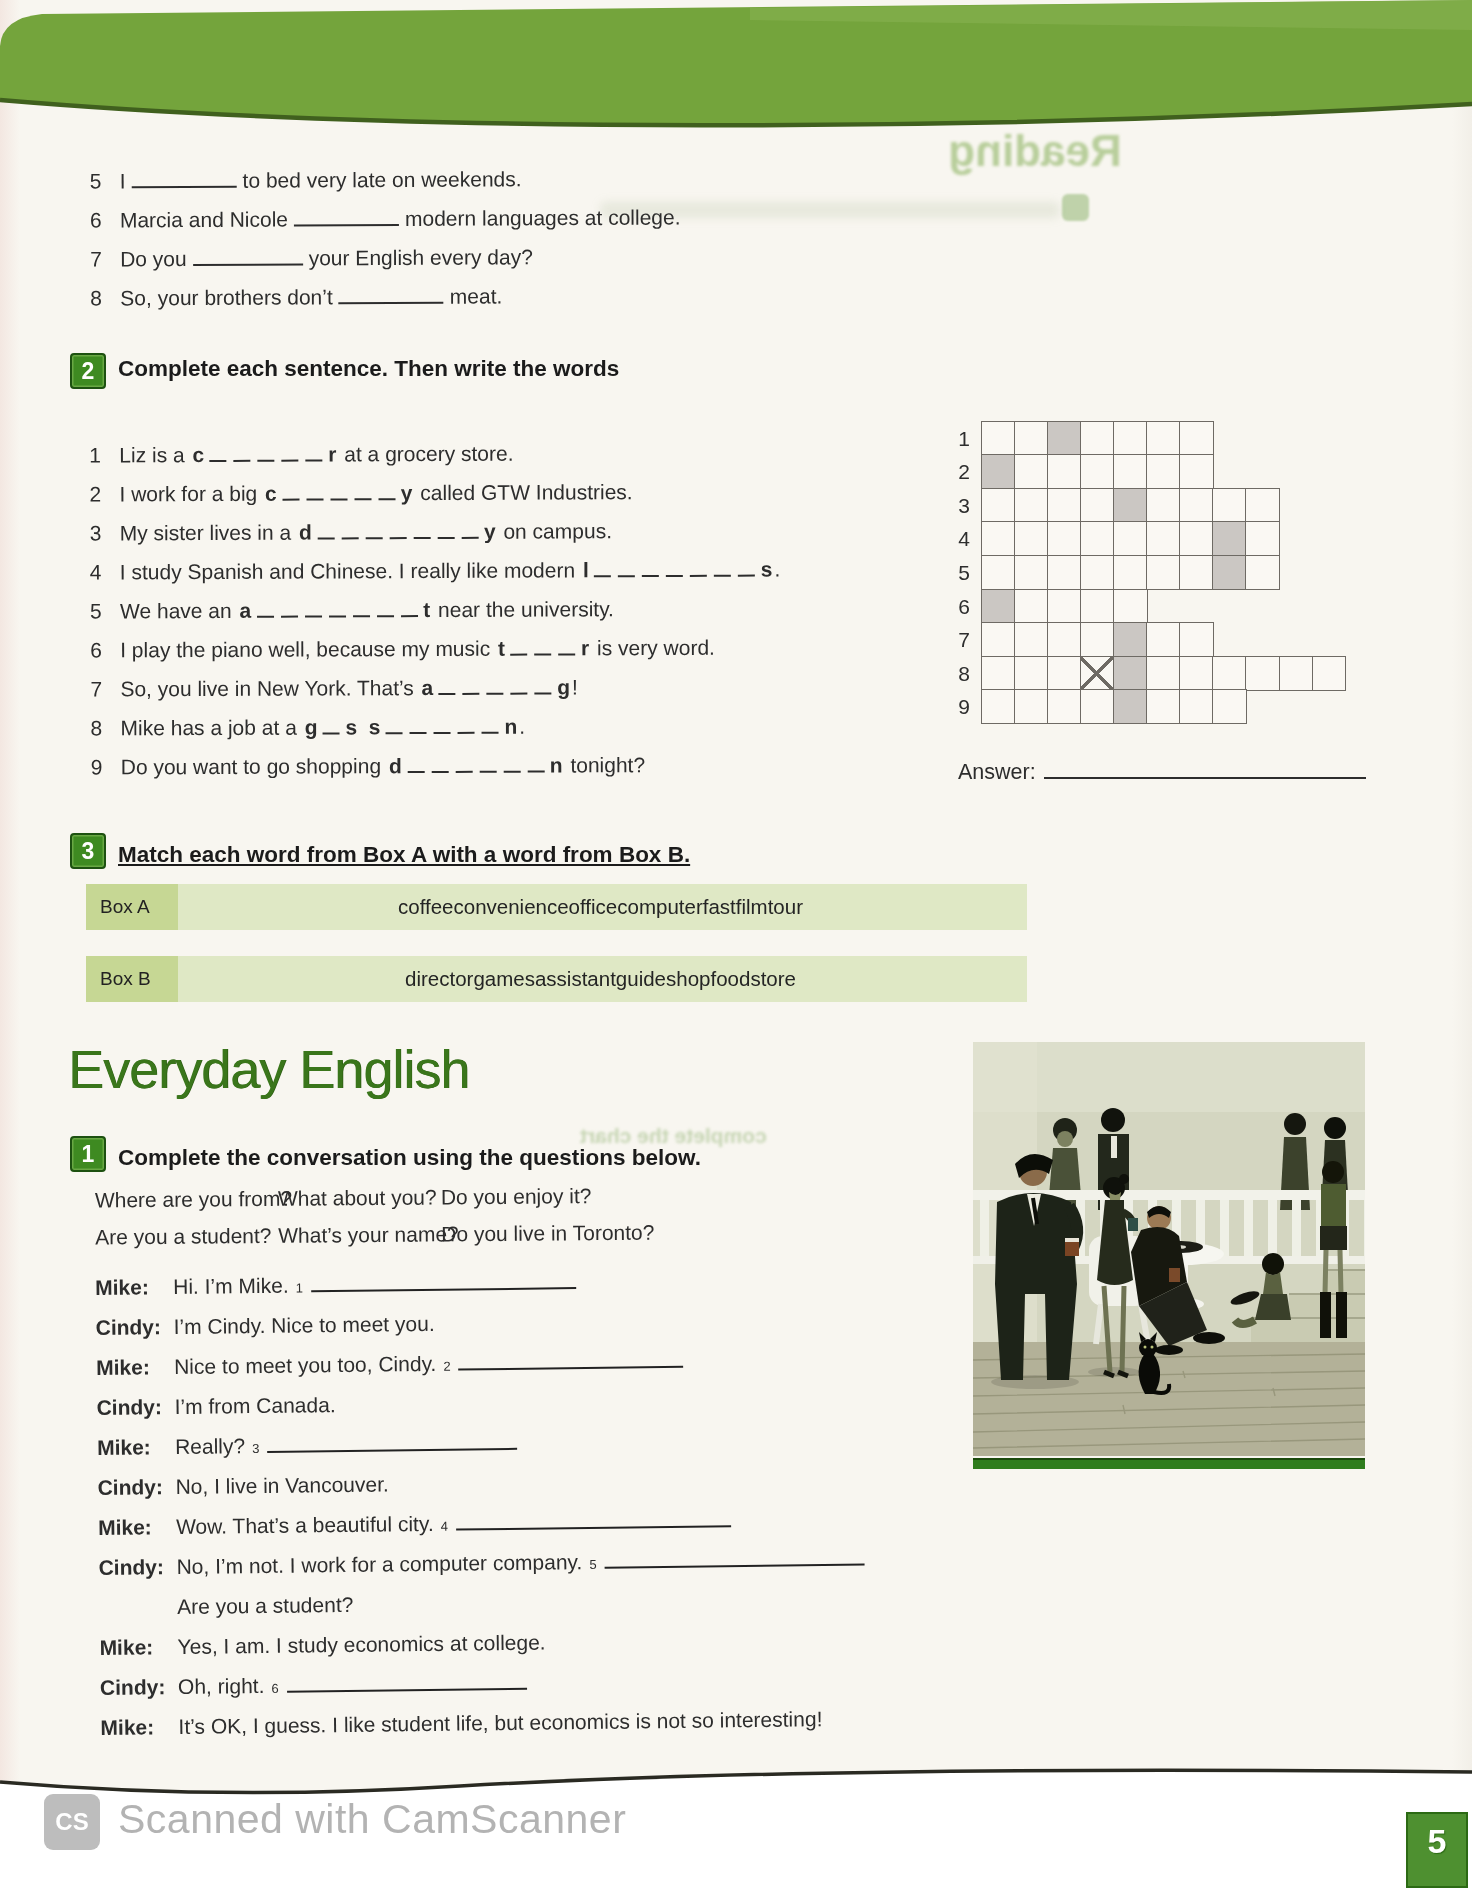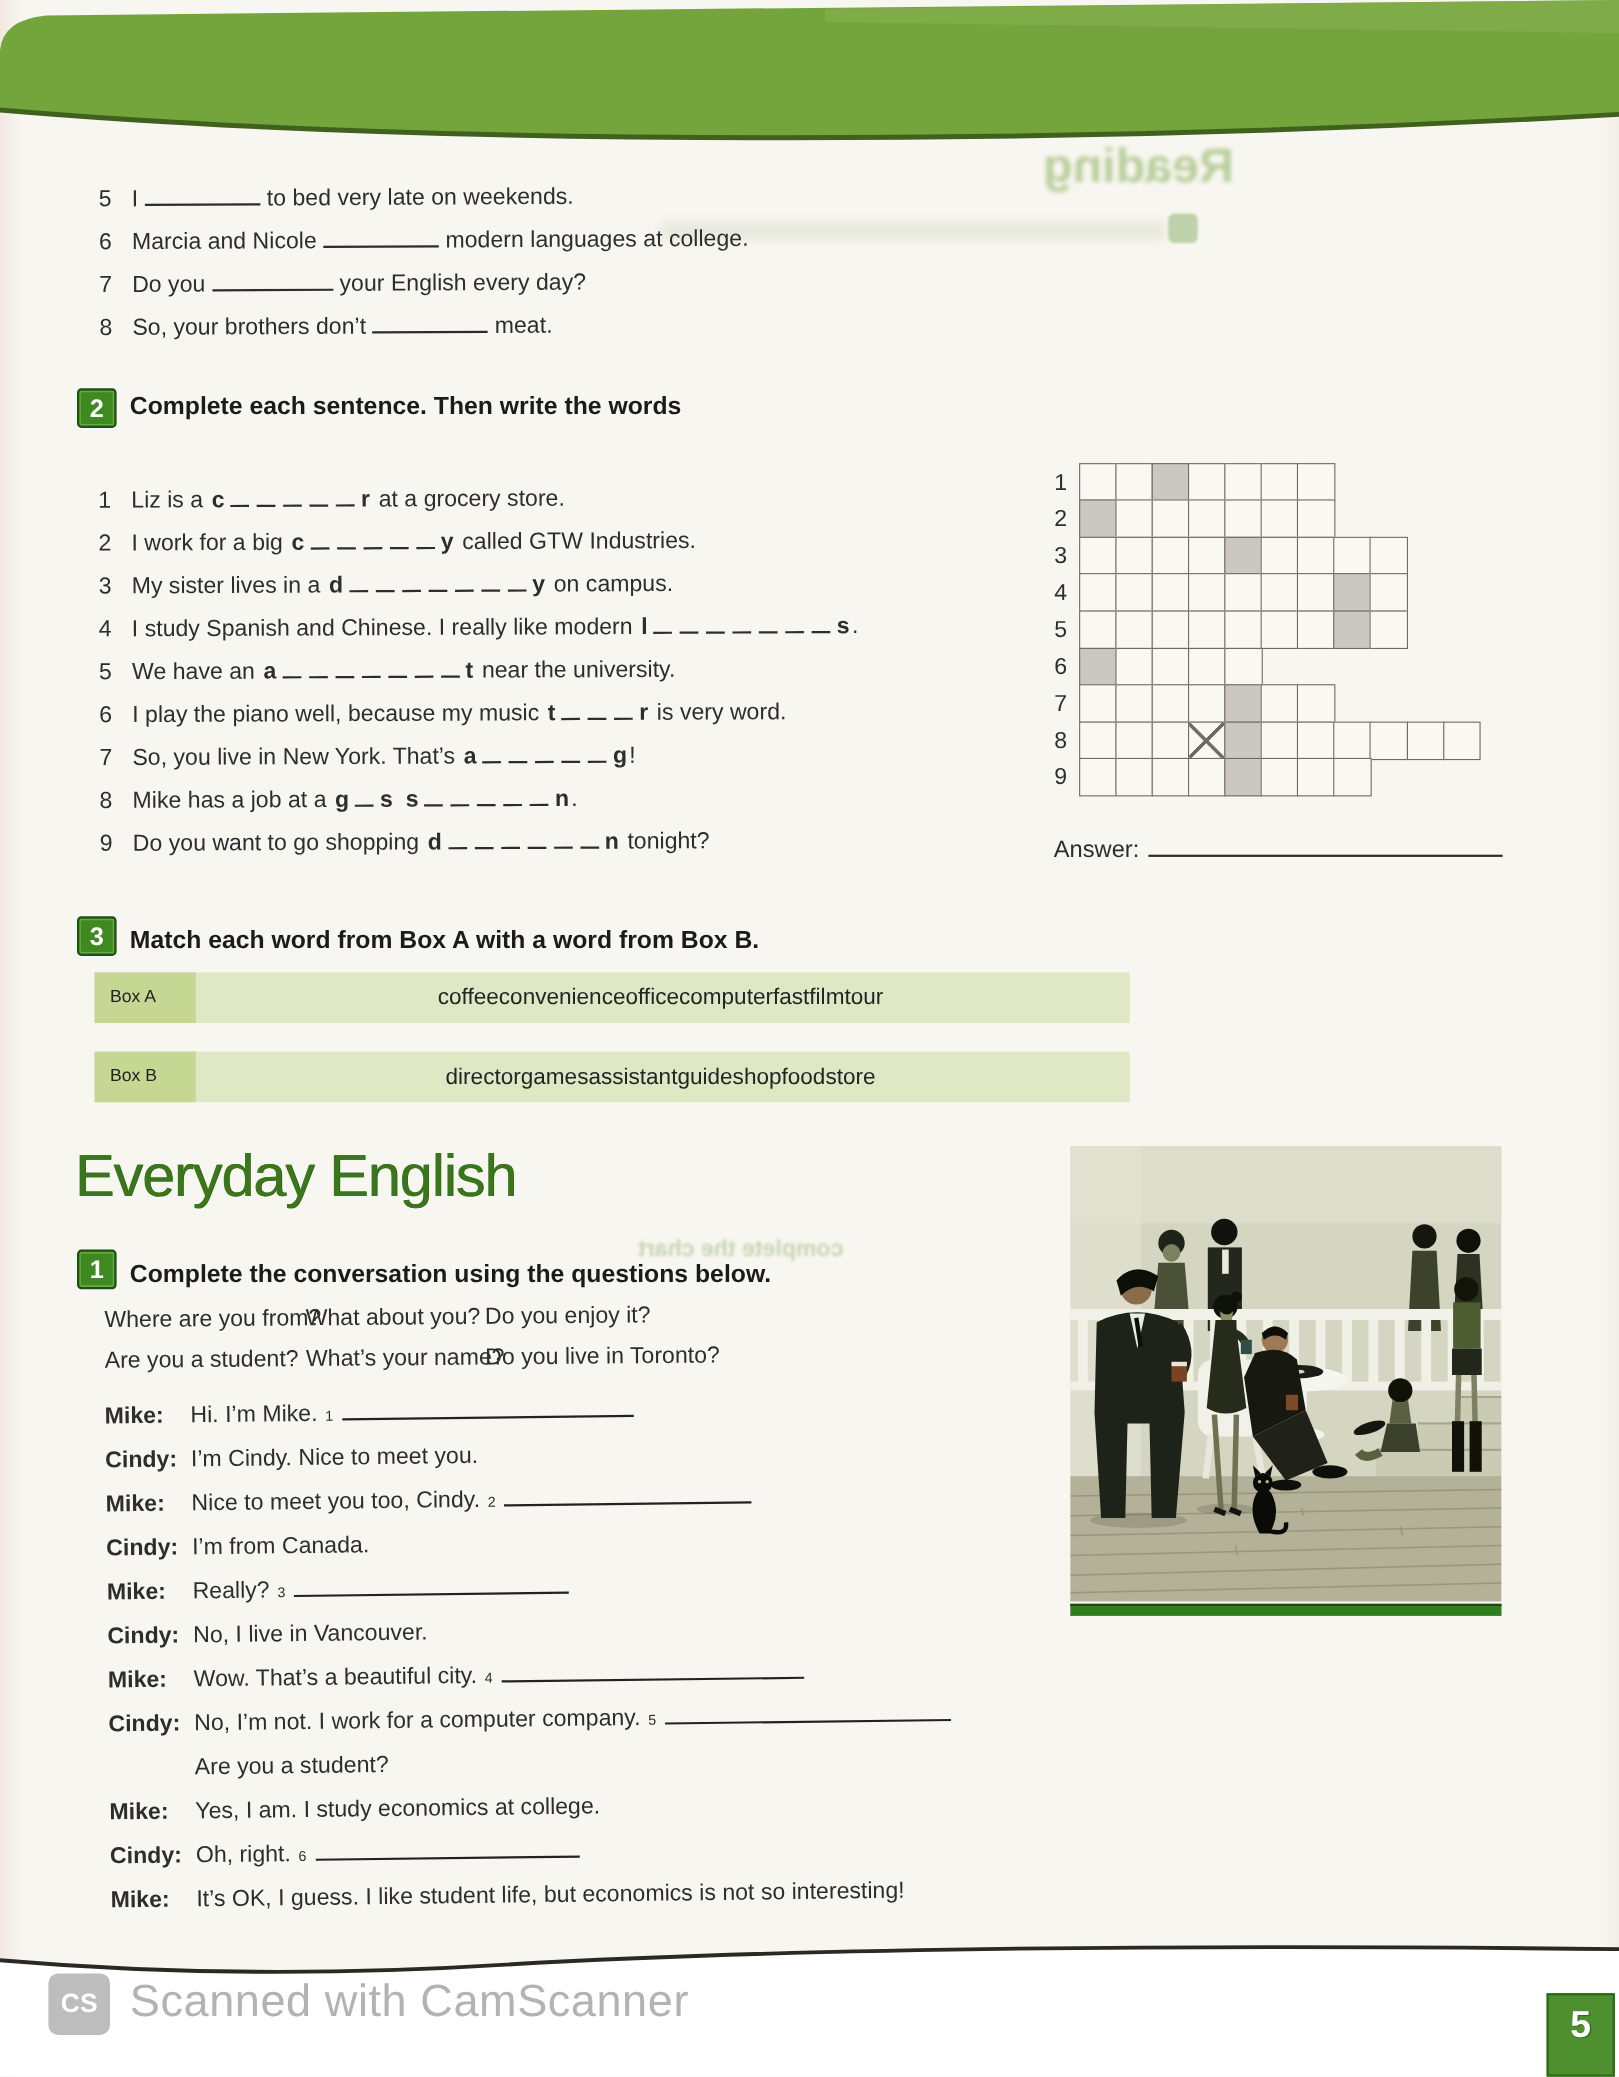--- a/index.html
+++ b/index.html
@@ -39,21 +39,21 @@
   .cell.shaded{background:#cbc7c3;}
   .cell.crossed{background-image:
      linear-gradient(45deg,transparent 46%,#6e6a64 46%,#6e6a64 53%,transparent 53%),
      linear-gradient(135deg,transparent 46%,#6e6a64 46%,#6e6a64 53%,transparent 53%);}
   #answer-line{left:958px;top:760px;font-size:21.5px;display:flex;align-items:baseline;}
   #answer-line .blank{width:322px;margin-left:8px;}
   
   .box-bar{position:absolute;left:86px;width:941px;height:46px;background:#dfe8c5;display:flex;align-items:center;}
   #boxa{top:884px;}  #boxb{top:956px;}
   .box-label{width:92px;height:100%;background:#c6d794;display:flex;align-items:center;
-     padding-left:14px;box-sizing:border-box;font-size:16px;color:#222;flex:none;}
+     padding-left:14px;box-sizing:border-box;font-size:19px;color:#222;flex:none;}
   .box-words{flex:1;display:flex;justify-content:center;padding:0 26px 0 22px;font-size:20.5px;color:#242424;}
   
   #everyday{left:68px;top:1038px;font-size:54px;color:#3a761b;letter-spacing:-1px;
      text-shadow:.6px 0 0 #2c5c12;}
   
   #questions{left:95px;top:1186px;display:grid;grid-template-columns:183px 163px auto;
      row-gap:13px;font-size:21px;transform:rotate(-.5deg);white-space:nowrap;}
   #dialogue{left:95px;top:1276px;transform:rotate(-.7deg);transform-origin:left top;}
   .convo-line{display:flex;height:40px;align-items:baseline;font-size:21px;white-space:nowrap;}
   .speaker{width:78px;font-weight:bold;flex:none;}
@@ -247,21 +247,21 @@
       <div class="cell"></div>
       <div class="cell"></div>
     </div>
   </div>
 <div id="answer-line" class="abs">
   <span>Answer:</span>
   <span class="blank"></span>
 </div>
 
 <div class="num-badge" style="left:70px;top:833px;">3</div>
-<div class="ex-title" style="left:118px;top:836px;">Match each word from Box A with a word from Box B.</div>
+<div class="ex-title" style="left:118px;top:836px;text-decoration:underline;">Match each word from Box A with a word from Box B.</div>
 
 <div id="boxa" class="box-bar">
   <div class="box-label">Box A</div>
   <div class="box-words" id="boxa-words">
       <span class="box-word">coffee</span>
       <span class="box-word">convenience</span>
       <span class="box-word">office</span>
       <span class="box-word">computer</span>
       <span class="box-word">fast</span>
       <span class="box-word">film</span>

